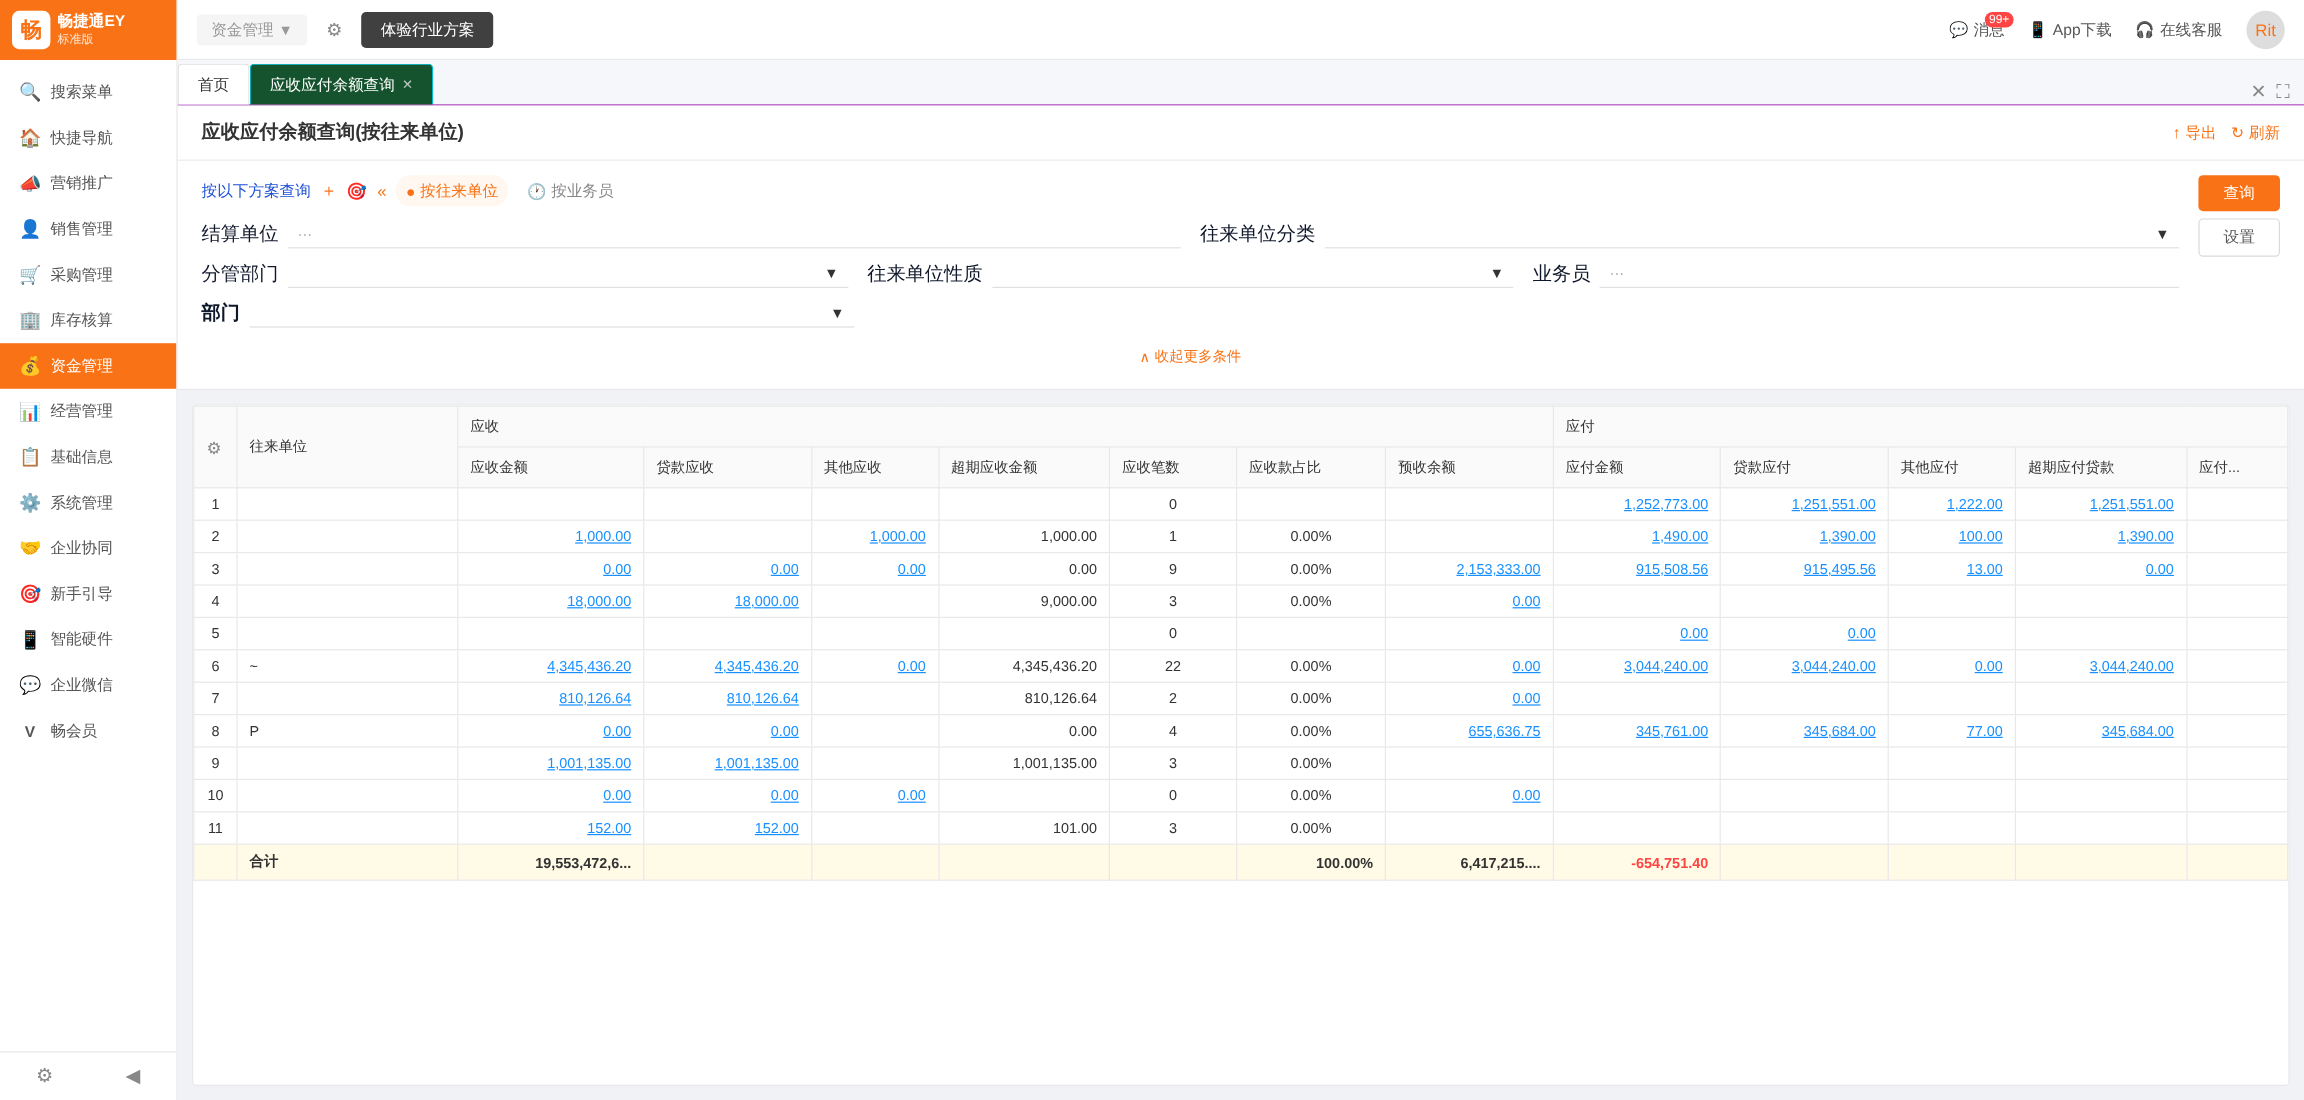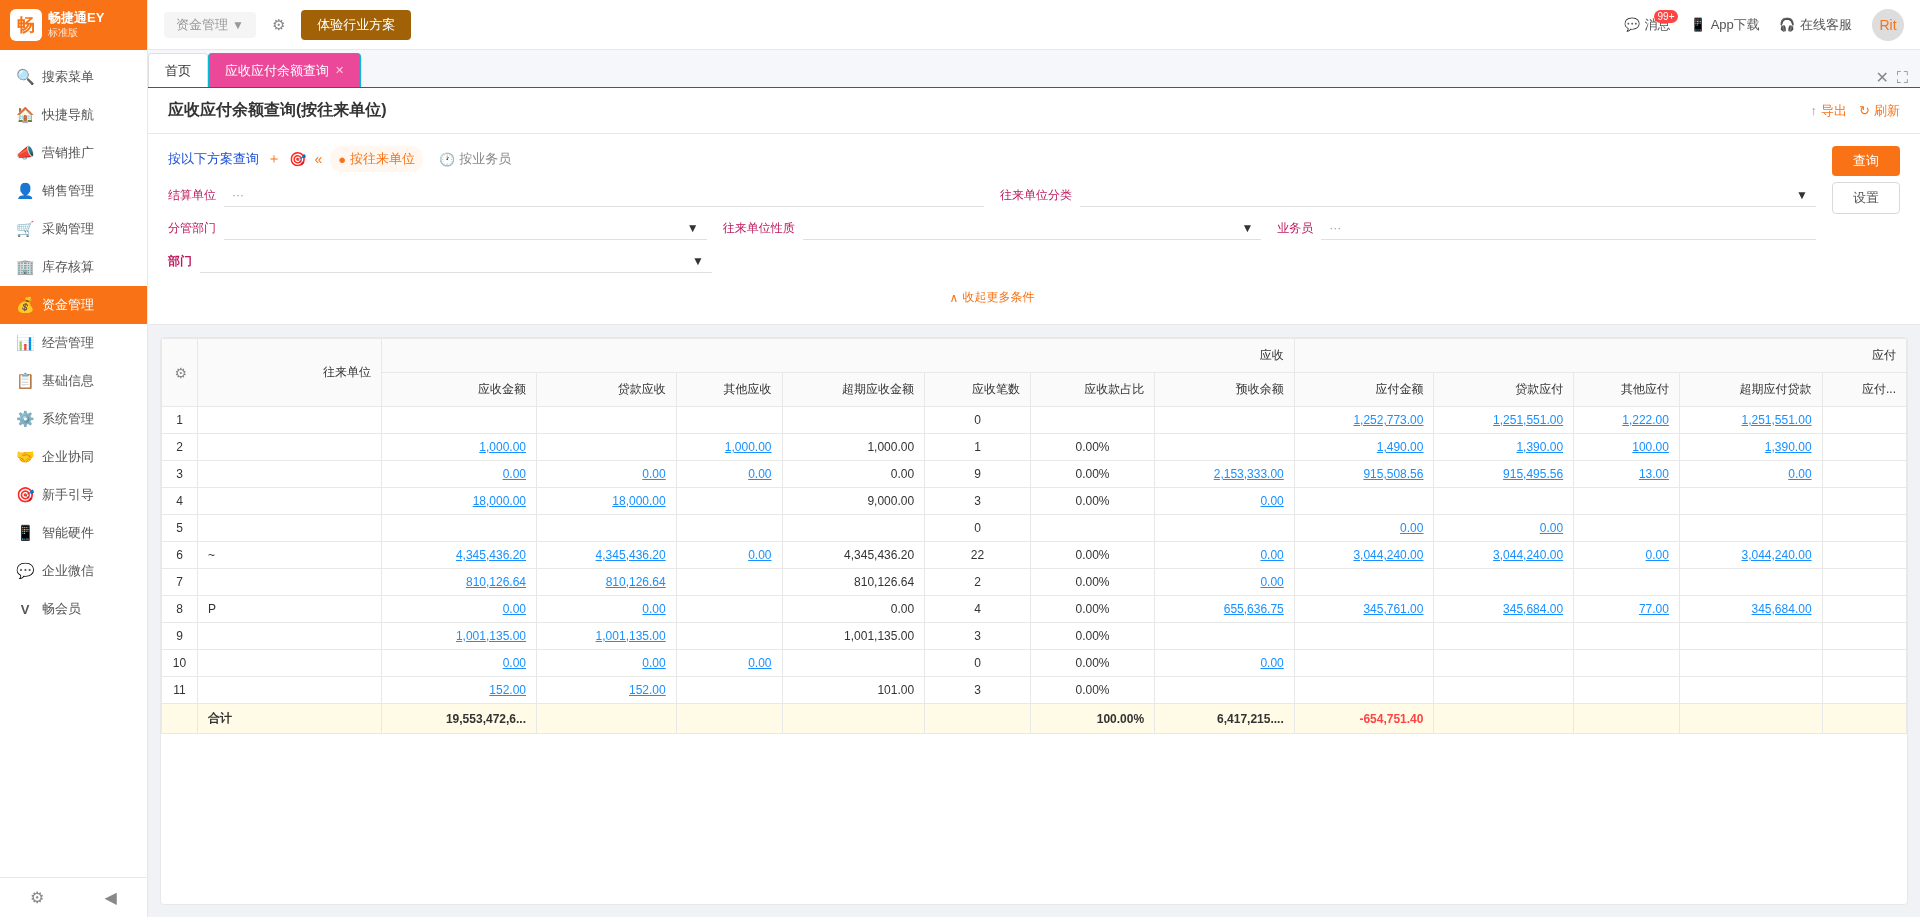--- a/index.html
+++ b/index.html
@@ -20,31 +20,31 @@
     .sidebar-footer-btn { cursor: pointer; color: #888; font-size: 16px; }
 
     
     .main { flex: 1; display: flex; flex-direction: column; overflow: hidden; }
 
     
     .topbar { height: 50px; background: #fff; display: flex; align-items: center; padding: 0 16px; gap: 12px; border-bottom: 1px solid #e8e8e8; flex-shrink: 0; }
     .topbar-breadcrumb { color: #999; font-size: 13px; background: #f5f5f5; border-radius: 4px; padding: 4px 12px; display: flex; align-items: center; gap: 4px; }
     .topbar-chevron { color: #999; font-size: 12px; }
     .topbar-gear { color: #888; font-size: 15px; cursor: pointer; margin-left: 4px; }
-    .topbar-cta { background: #a16207; color: #fff; border: none; border-radius: 4px; padding: 6px 16px; font-size: 13px; cursor: pointer; margin-left: 4px; }
+    .topbar-cta { background: #404040; color: #fff; border: none; border-radius: 4px; padding: 6px 16px; font-size: 13px; cursor: pointer; margin-left: 4px; }
     .topbar-right { margin-left: auto; display: flex; align-items: center; gap: 20px; }
     .topbar-right-item { display: flex; align-items: center; gap: 4px; color: #555; font-size: 13px; cursor: pointer; position: relative; }
     .badge { background: #f44; color: #fff; border-radius: 10px; font-size: 10px; padding: 1px 4px; position: absolute; top: -6px; right: -8px; }
     .topbar-avatar { width: 32px; height: 32px; border-radius: 50%; background: #ddd; display: flex; align-items: center; justify-content: center; font-size: 12px; color: #666; }
 
     
     .tabs { display: flex; background: #f5f7fa; border-bottom: 1px solid #a21caf; flex-shrink: 0; height: 38px; align-items: flex-end; }
     .tab { padding: 8px 16px; cursor: pointer; font-size: 13px; color: #666; border-radius: 4px 4px 0 0; display: flex; align-items: center; gap: 6px; height: 34px; }
     .tab.home { background: #fff; color: #333; border: 1px solid #e0e0e0; border-bottom: none; }
-    .tab.active { background: #ec4899; color: #fff; border: 1px solid #00bcd4; border-bottom: none; }
+    .tab.active { background: #14532d; color: #fff; border: 1px solid #00bcd4; border-bottom: none; }
     .tab-close { font-size: 11px; opacity: 0.7; }
     .window-controls { margin-left: auto; display: flex; align-items: center; gap: 8px; padding-right: 12px; color: #888; font-size: 16px; cursor: pointer; }
 
     
     .content { flex: 1; display: flex; flex-direction: column; overflow: hidden; background: #f0f2f5; }
 
     
     .page-header { background: #fff; padding: 12px 20px 0 20px; display: flex; align-items: center; justify-content: space-between; border-bottom: 1px solid #e8e8e8; }
     .page-title { font-size: 16px; font-weight: bold; color: #333; padding-bottom: 12px; }
     .page-actions { display: flex; gap: 12px; padding-bottom: 12px; }
@@ -52,34 +52,34 @@
 
     
     .filter-area { background: #fff; padding: 12px 20px; border-bottom: 1px solid #e8e8e8; }
     .filter-scheme { display: flex; align-items: center; gap: 8px; margin-bottom: 12px; }
     .filter-scheme-label { font-size: 13px; color: #1d4ed8; }
     .filter-scheme-icon { color: #f97316; cursor: pointer; font-size: 14px; }
     .filter-scheme-option { display: flex; align-items: center; gap: 4px; color: #f97316; font-size: 13px; padding: 4px 8px; background: #fff7f0; border-radius: 12px; cursor: pointer; }
     .filter-scheme-option2 { display: flex; align-items: center; gap: 4px; color: #888; font-size: 13px; padding: 4px 8px; cursor: pointer; }
     .filter-row { display: flex; align-items: center; gap: 16px; margin-bottom: 10px; }
     .filter-item { display: flex; align-items: center; flex: 1; min-width: 0; }
-    .filter-label { font-size: 12px; color: #be185d; white-space: nowrap; margin-right: 8px; }
+    .filter-label { font-size: 16px; color: #0f172a; white-space: nowrap; margin-right: 8px; }
     .filter-input { flex: 1; border: none; border-bottom: 1px solid #e0e0e0; padding: 4px 8px; font-size: 12px; color: #333; background: transparent; outline: none; display: flex; align-items: center; justify-content: space-between; cursor: pointer; }
     .filter-input-text { color: #999; }
     .filter-collapse { display: flex; align-items: center; justify-content: center; padding: 6px 0; color: #f97316; font-size: 12px; cursor: pointer; gap: 4px; }
 
     
     .query-btns { display: flex; flex-direction: column; gap: 6px; margin-left: 16px; }
     .btn-query { background: #f97316; color: #fff; border: none; border-radius: 4px; padding: 6px 20px; font-size: 13px; cursor: pointer; }
     .btn-setting { background: #fff; color: #555; border: 1px solid #d9d9d9; border-radius: 4px; padding: 6px 20px; font-size: 13px; cursor: pointer; }
 
     
     .table-area { flex: 1; overflow: auto; margin: 12px; background: #fff; border: 1px solid #e8e8e8; border-radius: 4px; }
     .data-table { width: 100%; border-collapse: collapse; font-size: 12px; }
-    .data-table th { background: #fafafa; border: 1px solid #e8e8e8; padding: 8px 10px; text-align: right; color: #333; font-weight: normal; white-space: nowrap; }
+    .data-table th { background: #fafafa; border: 1px solid #e8e8e8; padding: 8px 10px; text-align: left; color: #333; font-weight: normal; white-space: nowrap; }
     .data-table td { border: 1px solid #e8e8e8; padding: 6px 10px; text-align: right; color: #333; white-space: nowrap; }
     .data-table td.center { text-align: center; }
     .data-table td.left { text-align: left; }
     .th-group { background: #f5f5f5; }
     .link-text { color: #1890ff; text-decoration: underline; cursor: pointer; }
     .table-settings-icon { color: #888; font-size: 14px; cursor: pointer; }
     .footer-row td { background: #fffbe6; font-weight: bold; }
 
     .filter-outer { display: flex; align-items: flex-start; }
     .filter-fields { flex: 1; }

